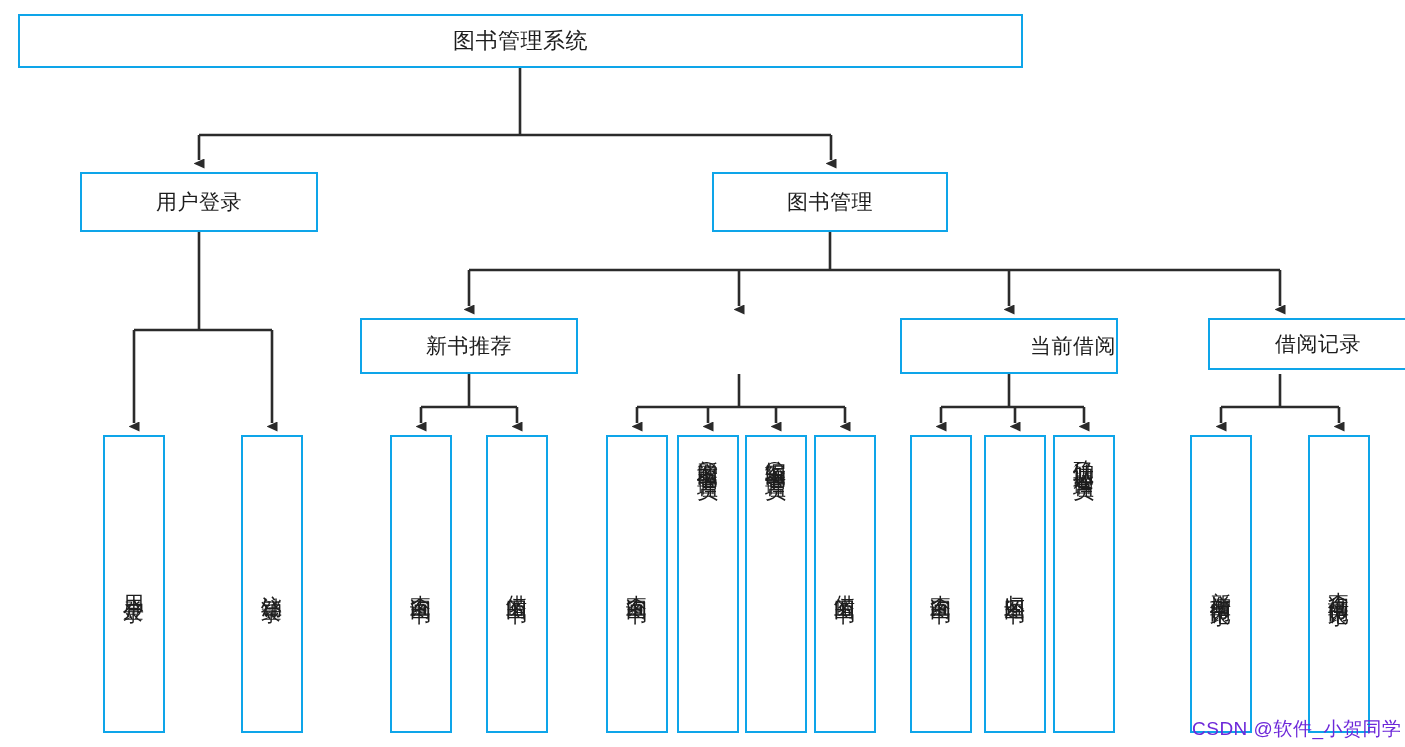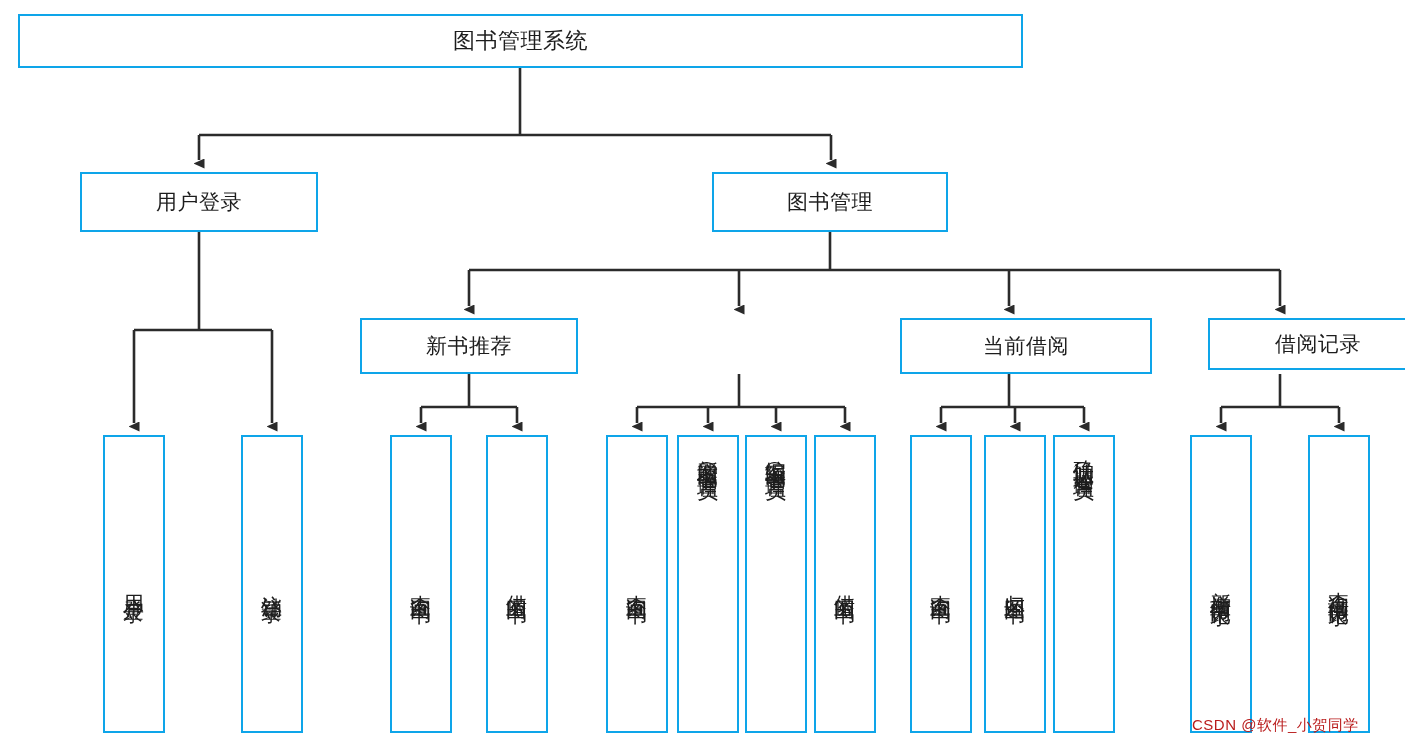--- a/index.html
+++ b/index.html
@@ -61,22 +61,22 @@
     letter-spacing: 3px;
     line-height: 1;
     white-space: nowrap;
   }
   .node.vert.short {
     align-items: center;
     padding-top: 0;
   }
   .watermark {
     position: absolute;
-    font-size: 15px;
-    color: #b91c1c;
+    font-size: 19px;
+    color: #6d28d9;
     white-space: nowrap;
     letter-spacing: 0.5px;
   }
 </style>
 </head>
 <body>
 
 <div id="canvas">
 
   <svg id="edges" viewBox="0 0 1405 747" xmlns="http://www.w3.org/2000/svg">
@@ -136,21 +136,21 @@
   <div class="node horiz" style="left:80px; top:172px; width:238px; height:60px;">
     <span class="lbl">用户登录</span>
   </div>
   <div class="node horiz" style="left:712px; top:172px; width:236px; height:60px;">
     <span class="lbl">图书管理</span>
   </div>
 
   <div class="node horiz" style="left:360px; top:318px; width:218px; height:56px;">
     <span class="lbl">新书推荐</span>
   </div>
-  <div class="node horiz" style="left:900px; top:318px; width:252px; height:56px;">
+  <div class="node horiz" style="left:900px; top:318px; width:218px; height:56px;justify-content:flex-end;">
     <span class="lbl">当前借阅</span>
   </div>
   <div class="node horiz" style="left:1170px; top:318px; width:220px; height:52px;margin-left:38px;">
     <span class="lbl">借阅记录</span>
   </div>
 
   <div class="node vert short" style="left:103px; top:435px; width:62px; height:298px;">
     <span class="lbl">用户登录</span>
   </div>
   <div class="node vert short" style="left:241px; top:435px; width:62px; height:298px;">

